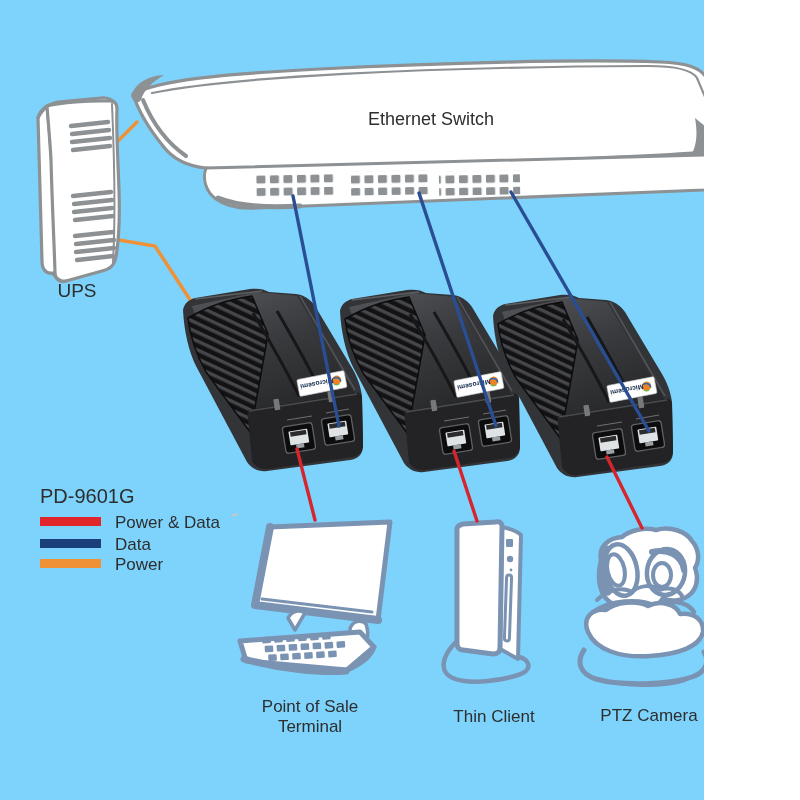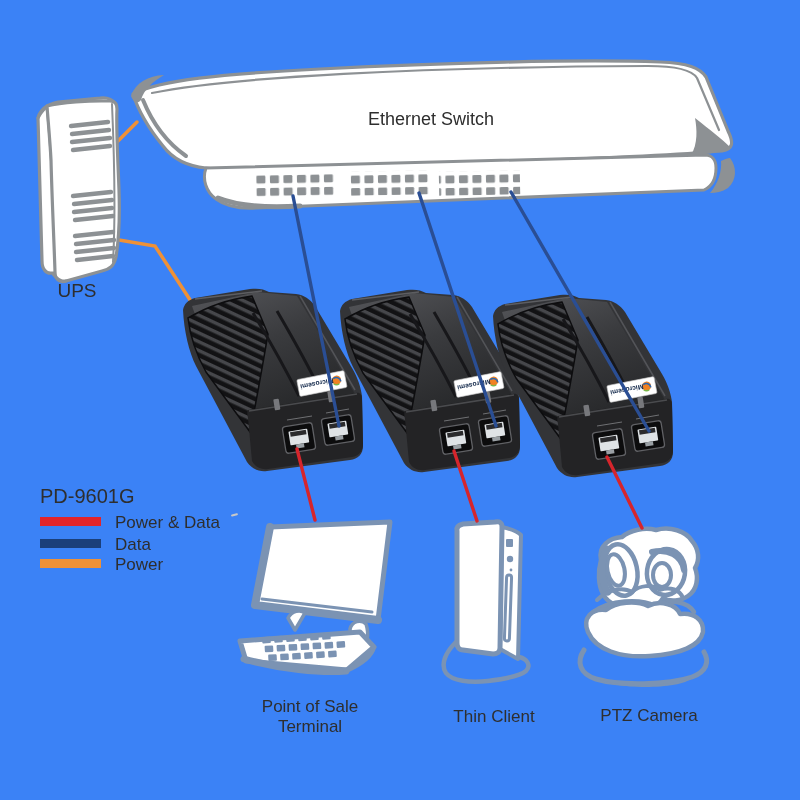--- a/index.html
+++ b/index.html
@@ -1,16 +1,16 @@
 <!DOCTYPE html>
 <html><head>
 <meta charset="utf-8">
 <style>
   html,body{margin:0;padding:0;background:#ffffff;}
-  .stage{width:800px;height:800px;position:relative;background:#3b82f6;overflow:hidden;}
+  .stage{width:704px;height:800px;position:relative;background:#7dd3fc;overflow:hidden;}
   svg{display:block;}
   text{font-family:"Liberation Sans","DejaVu Sans",sans-serif;}
   .lbl{fill:#2e2e2e;}
 </style>
 </head>
 <body>
 
 <div class="stage">
 <svg width="800" height="800" viewBox="0 0 800 800" xmlns="http://www.w3.org/2000/svg" xmlns:xlink="http://www.w3.org/1999/xlink">
 

